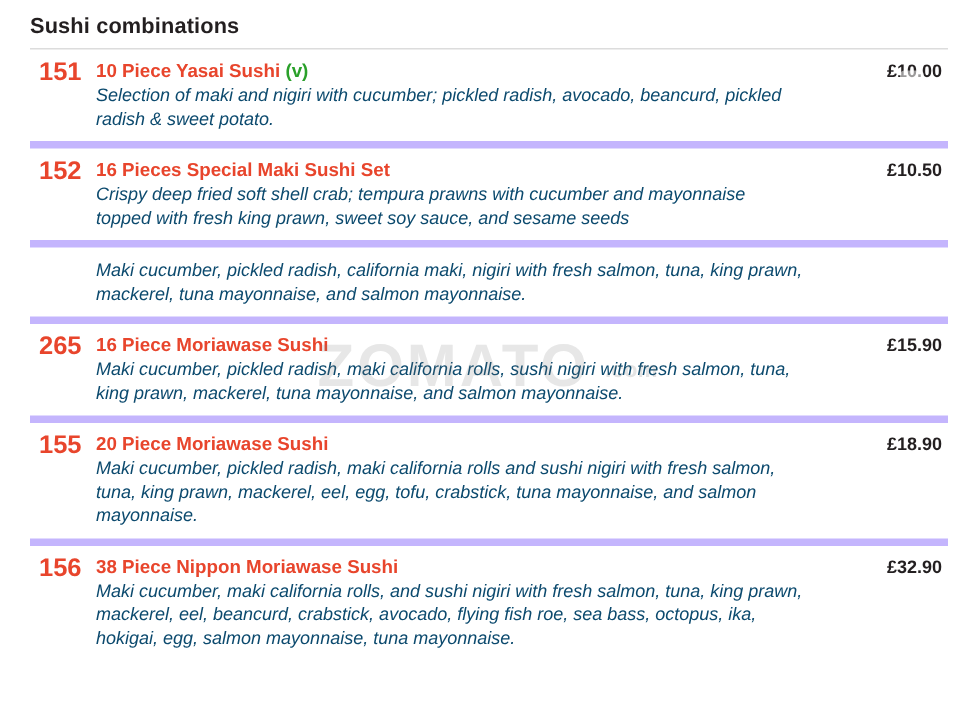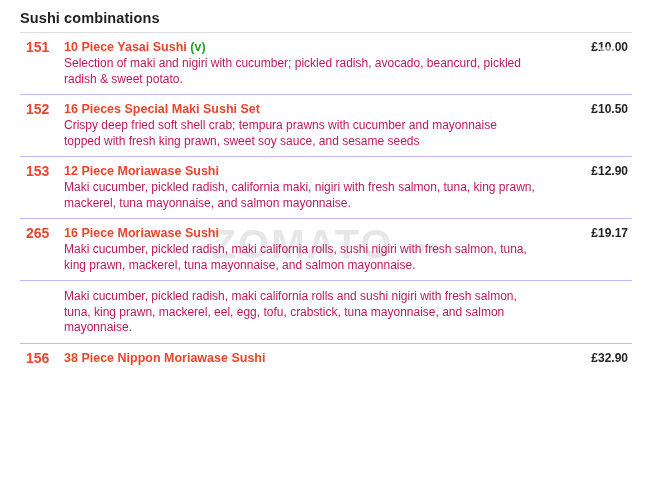--- a/index.html
+++ b/index.html
@@ -32,40 +32,40 @@
     letter-spacing: 0.1px;
   }
 
   .items {
     position: relative;
   }
 
   .item {
     position: relative;
     padding: 7px 0 7px 0;
-    border-top: 1px solid #c4b5fd;
+    border-top: 5px solid #c4b5fd;
   }
   .item:first-child {
     border-top: 1px solid #dcdcdc;
   }
 
   .item-head {
     position: relative;
     min-height: 15px;
   }
 
   .num {
     position: absolute;
     left: 6px;
     top: 0;
     width: 28px;
     text-align: left;
     color: #e8452c;
     font-weight: bold;
-    font-size: 14px;
+    font-size: 17px;
     line-height: 15px;
   }
 
   .name {
     display: block;
     margin-left: 44px;
     margin-right: 90px;
     color: #e8452c;
     font-weight: bold;
     font-size: 12.5px;
@@ -88,21 +88,22 @@
     text-align: right;
     white-space: nowrap;
   }
 
   .desc {
     margin-left: 44px;
     margin-right: 96px;
     margin-top: 1px;
     font-size: 12px;
     line-height: 15.5px;
-    color: #be185d;
+    color: #0c4a6e;
+    font-style: italic;
   }
 
   
   .watermark {
     position: absolute;
     left: 0;
     right: 0;
     top: 222px;
     text-align: center;
     pointer-events: none;
@@ -155,47 +156,48 @@
     <div class="item">
       <div class="item-head">
         <span class="num">152</span>
         <span class="name">16 Pieces Special Maki Sushi Set</span>
         <span class="price">£10.50</span>
       </div>
       <div class="desc">Crispy deep fried soft shell crab; tempura prawns with cucumber and mayonnaise topped with fresh king prawn, sweet soy sauce, and sesame seeds</div>
     </div>
 
     <div class="item">
-      <div class="item-head">
-        <span class="num">153</span>
-        <span class="name">12 Piece Moriawase Sushi</span>
-        <span class="price">£12.90</span>
-      </div>
       <div class="desc">Maki cucumber, pickled radish, california maki, nigiri with fresh salmon, tuna, king prawn, mackerel, tuna mayonnaise, and salmon mayonnaise.</div>
     </div>
 
     <div class="item">
       <div class="item-head">
         <span class="num">265</span>
         <span class="name">16 Piece Moriawase Sushi</span>
-        <span class="price">£19.17</span>
+        <span class="price">£15.90</span>
       </div>
       <div class="desc">Maki cucumber, pickled radish, maki california rolls, sushi nigiri with fresh salmon, tuna, king prawn, mackerel, tuna mayonnaise, and salmon mayonnaise.</div>
     </div>
 
     <div class="item">
+      <div class="item-head">
+        <span class="num">155</span>
+        <span class="name">20 Piece Moriawase Sushi</span>
+        <span class="price">£18.90</span>
+      </div>
       <div class="desc">Maki cucumber, pickled radish, maki california rolls and sushi nigiri with fresh salmon, tuna, king prawn, mackerel, eel, egg, tofu, crabstick, tuna mayonnaise, and salmon mayonnaise.</div>
     </div>
 
     <div class="item">
       <div class="item-head">
         <span class="num">156</span>
         <span class="name">38 Piece Nippon Moriawase Sushi</span>
         <span class="price">£32.90</span>
       </div>
+      <div class="desc">Maki cucumber, maki california rolls, and sushi nigiri with fresh salmon, tuna, king prawn, mackerel, eel, beancurd, crabstick, avocado, flying fish roe, sea bass, octopus, ika, hokigai, egg, salmon mayonnaise, tuna mayonnaise.</div>
     </div>
 
   </div>
 
   <div class="watermark">
     <span class="wm-text">ZOMATO</span><span class="wm-dot">.com</span>
   </div>
 
   <div class="smudge" style="left:600px; top:47px;"></div>
 

